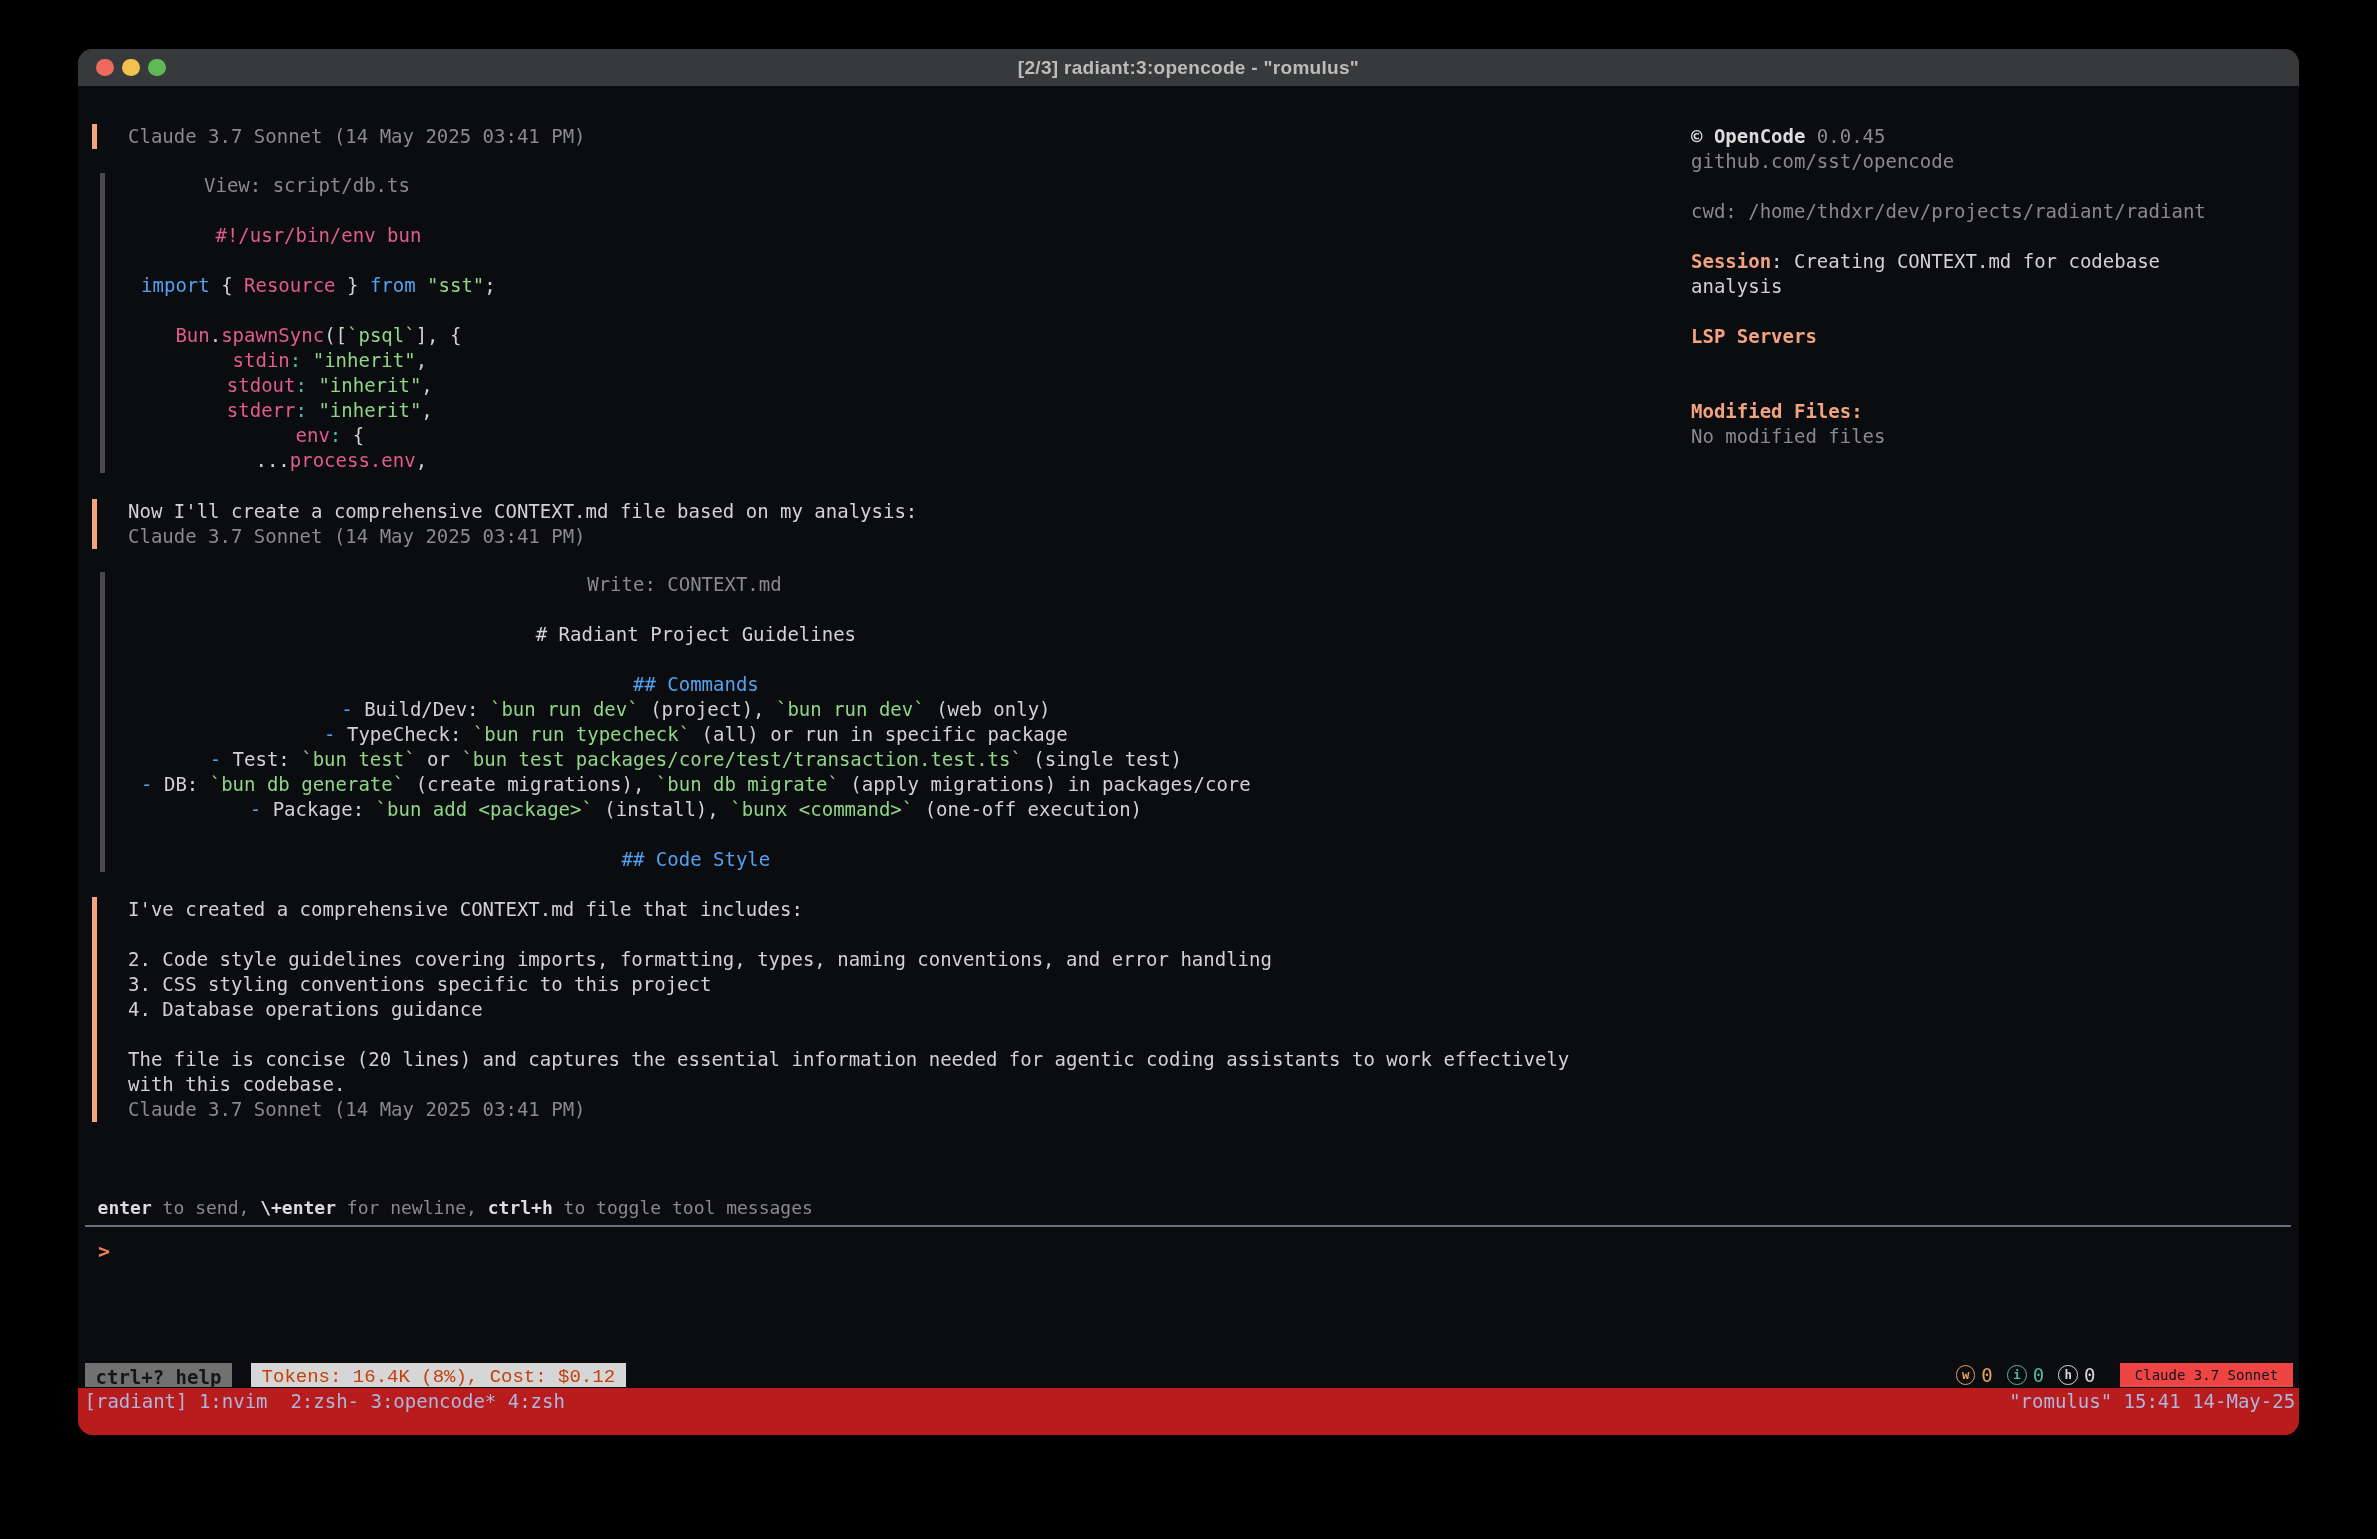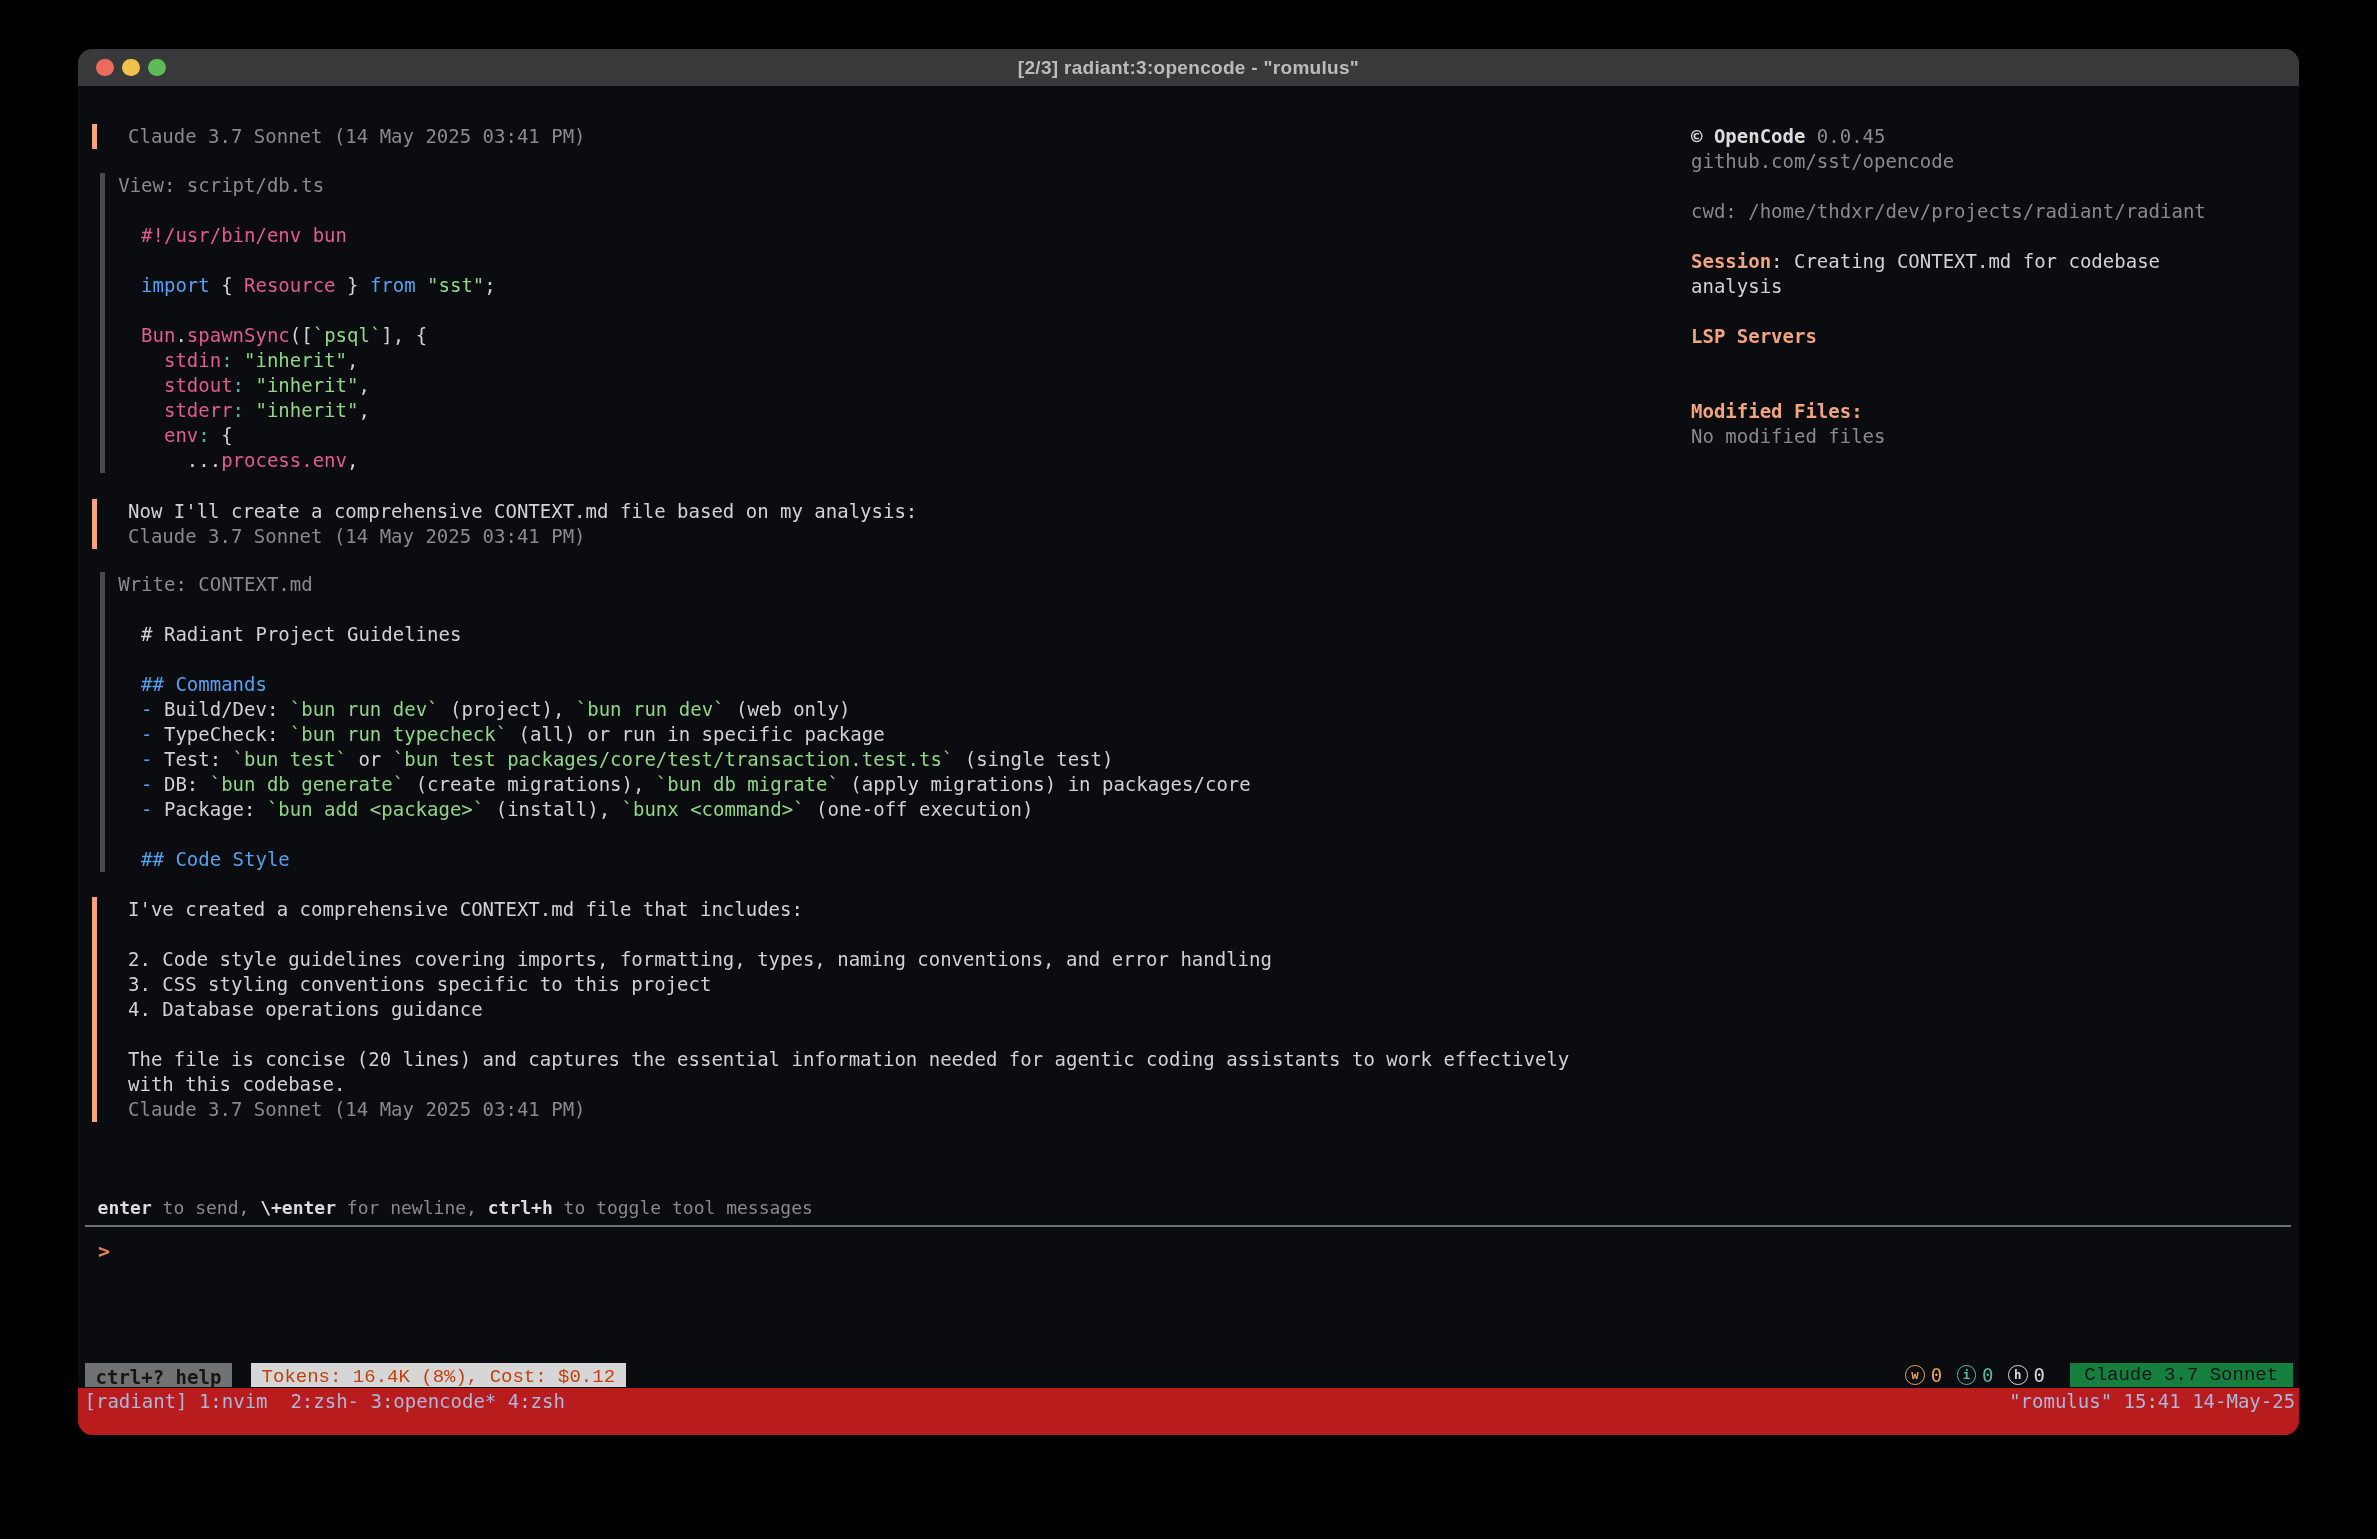--- a/index.html
+++ b/index.html
@@ -22,21 +22,21 @@
   .lights { position:absolute; left:18px; top:0; height:37px; display:flex; align-items:center; gap:8.5px; }
   .tl { width:17.6px; height:17.6px; border-radius:50%; display:inline-block; }
   .tl.red { background:#ec6b5e; }
   .tl.yellow { background:#f0c14d; }
   .tl.green { background:#5dba54; }
 
   .content { position:absolute; top:37px; left:0; width:100%; height:1350px; background:#0b0c0f; }
 
   .block { position:absolute; font-size:19px; line-height:25px; white-space:pre; }
   .bar-accent { border-left:5.9px solid #f2a380; padding-left:31px; left:14px; }
-  .bar-gray   { border-left:5.9px solid #4a4a4a; padding-left:13.7px; left:21.5px; }
+  .bar-gray   { border-left:5.9px solid #4a4a4a; padding-left:13.7px; left:21.5px;text-align:center; }
 
   .tk-fg{color:#d2d2d2} .tk-dim{color:#8a8a8a}
   .tk-bold{color:#dcdcdc;font-weight:bold}
   .tk-accent{color:#f2a380;font-weight:bold}
   .tk-pink{color:#e05c8f} .tk-blue{color:#54a1f0}
   .tk-green{color:#8fd787} .tk-teal{color:#4db5aa}
 
   .help-line { position:absolute; left:19.6px; top:1109px; font-size:18px; line-height:25px; white-space:pre; }
   .divider { position:absolute; left:6.5px; right:7.8px; top:1139px; height:2px; background:#6d717b; }
   .prompt { position:absolute; left:20px; top:1153px; font-size:20px; line-height:25px; font-weight:bold; color:#ee8157; }
@@ -45,21 +45,21 @@
   .badge { display:inline-block; height:24px; line-height:24px; font-size:19px; padding:2px 11px; vertical-align:top; }
   .badge-help { background:#717171; color:#161616; font-weight:bold; margin-left:6.5px; }
   .badge-tokens { background:#d6d6d6; color:#c2410c; margin-left:12px;font-family:Liberation Mono, monospace; }
   .status-right { position:absolute; right:6.5px; top:0; height:24px; display:flex; align-items:center; gap:25px; }
   .diags { display:flex; align-items:center; gap:14.4px; }
   .diag { display:flex; align-items:center; gap:5.9px; font-size:19px; }
   .circle { width:19.6px; height:19.6px; border-radius:50%; border:1.6px solid currentColor;
             display:flex; align-items:center; justify-content:center;
             font-size:12.4px; font-weight:bold; line-height:1; }
   .diag-warn { color:#e8a05c; } .diag-info { color:#56b69f; } .diag-hint { color:#d8d8d8; }
-  .badge-model { background:#15803d; color:#10151b; height:24px; line-height:24px; font-size:19px; padding:0 14.4px;font-family:Liberation Mono, monospace; }
+  .badge-model { background:#ef4444; color:#10151b; height:24px; line-height:24px; font-size:14px; padding:0 14.4px; }
 
   .tmuxbar { position:absolute; left:0; top:1302px; width:100%; height:48px; background:#b91c1c; }
   .tmux-left  { position:absolute; left:6.5px; top:1.3px; font-size:19px; line-height:25px; color:#aeb6dc; white-space:pre; }
   .tmux-right { position:absolute; right:3.9px; top:1.3px; font-size:19px; line-height:25px; color:#aeb6dc; white-space:pre; }
 
   .sidebar { position:absolute; left:1613px; top:38px; font-size:19px; line-height:25px; white-space:pre; }
 </style>
 </head>
 <body>
 

